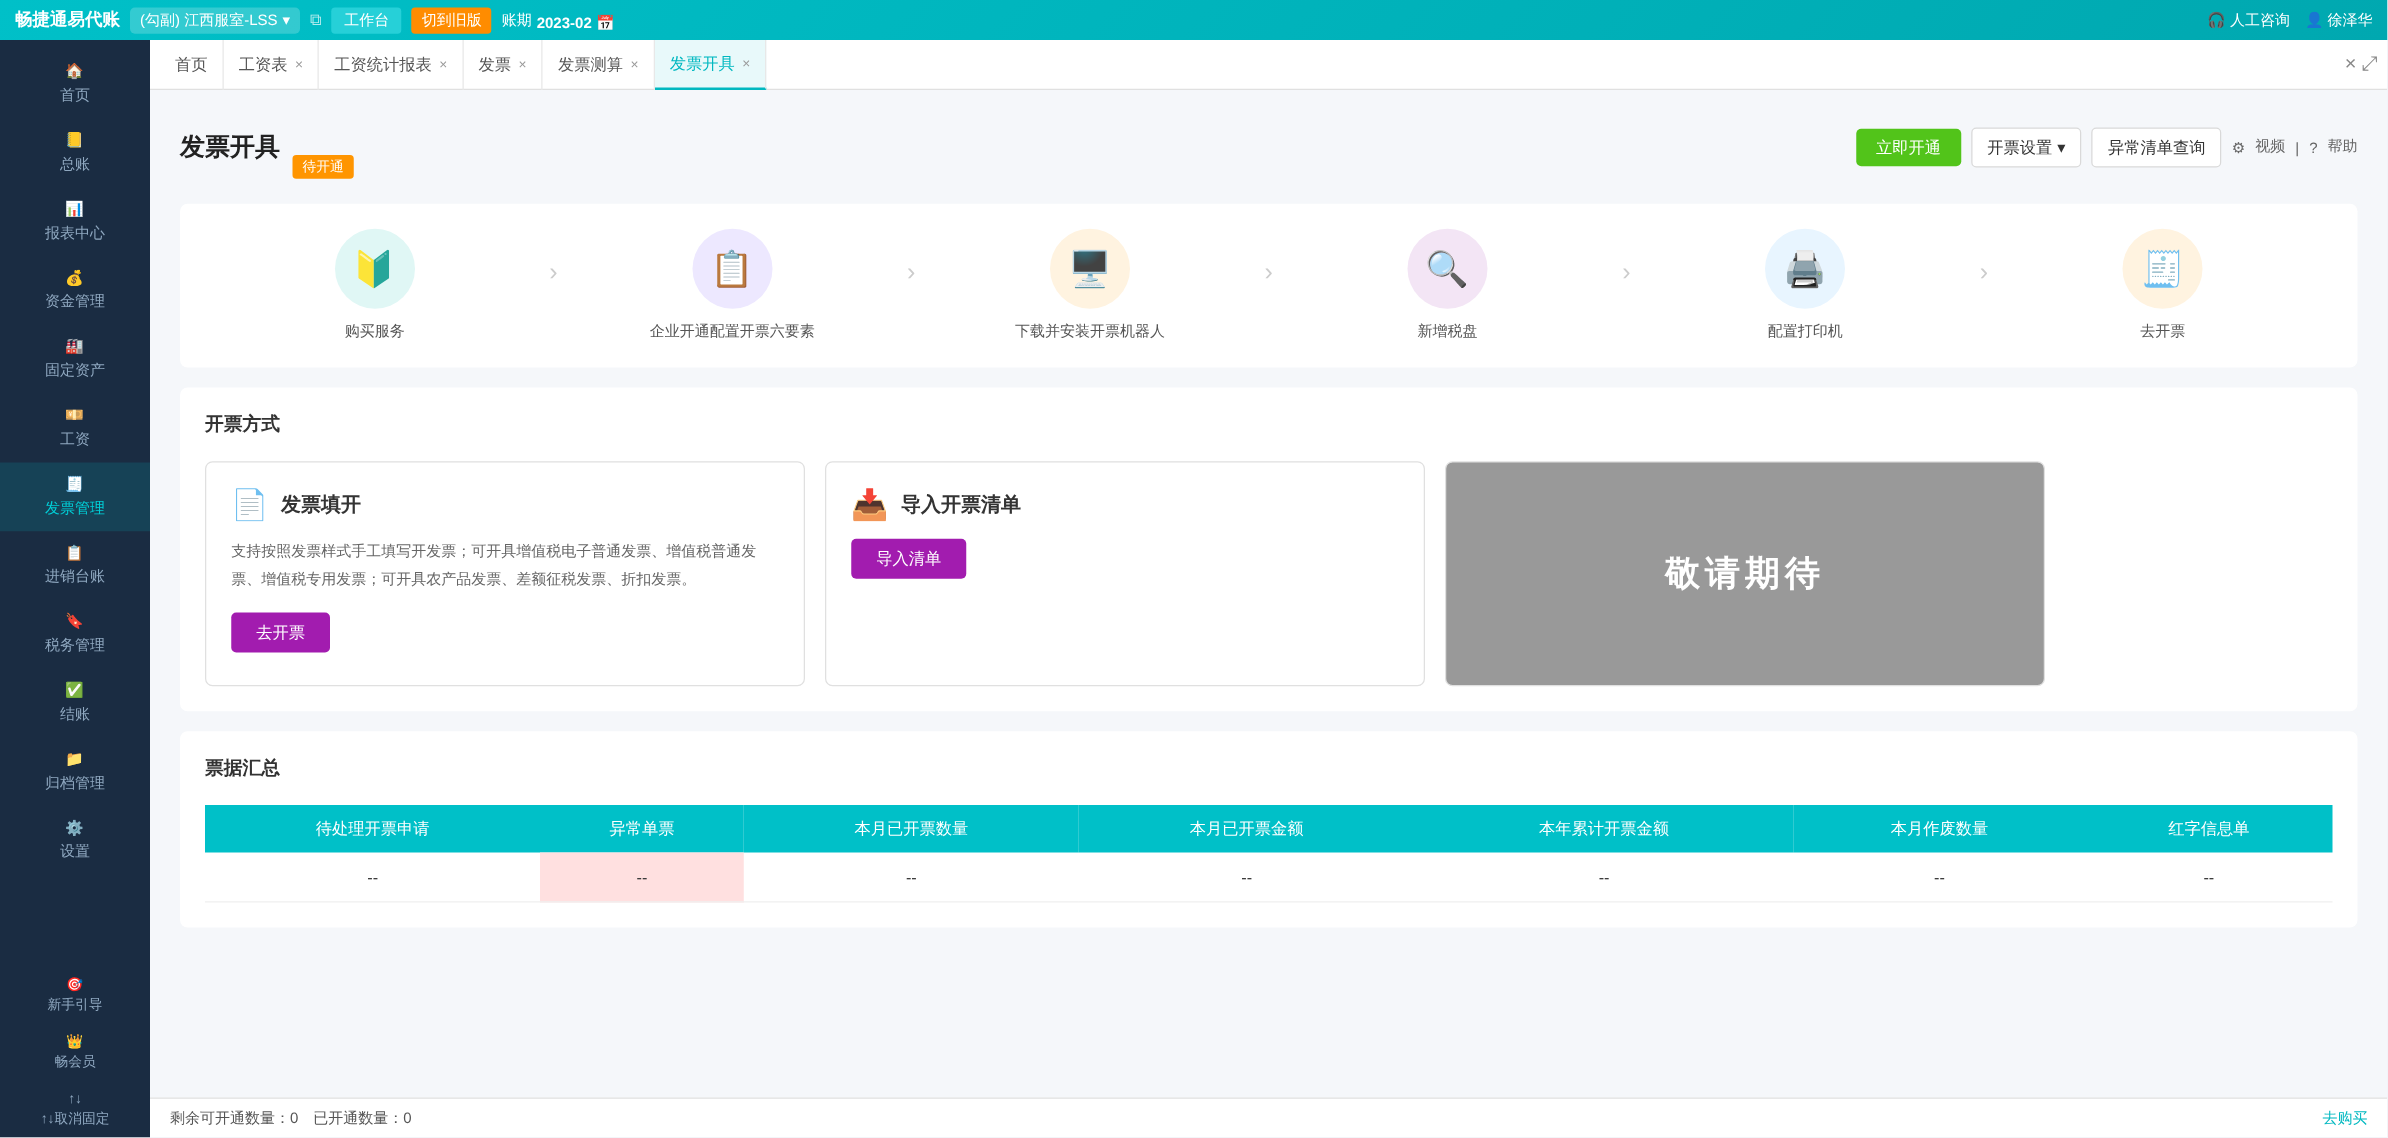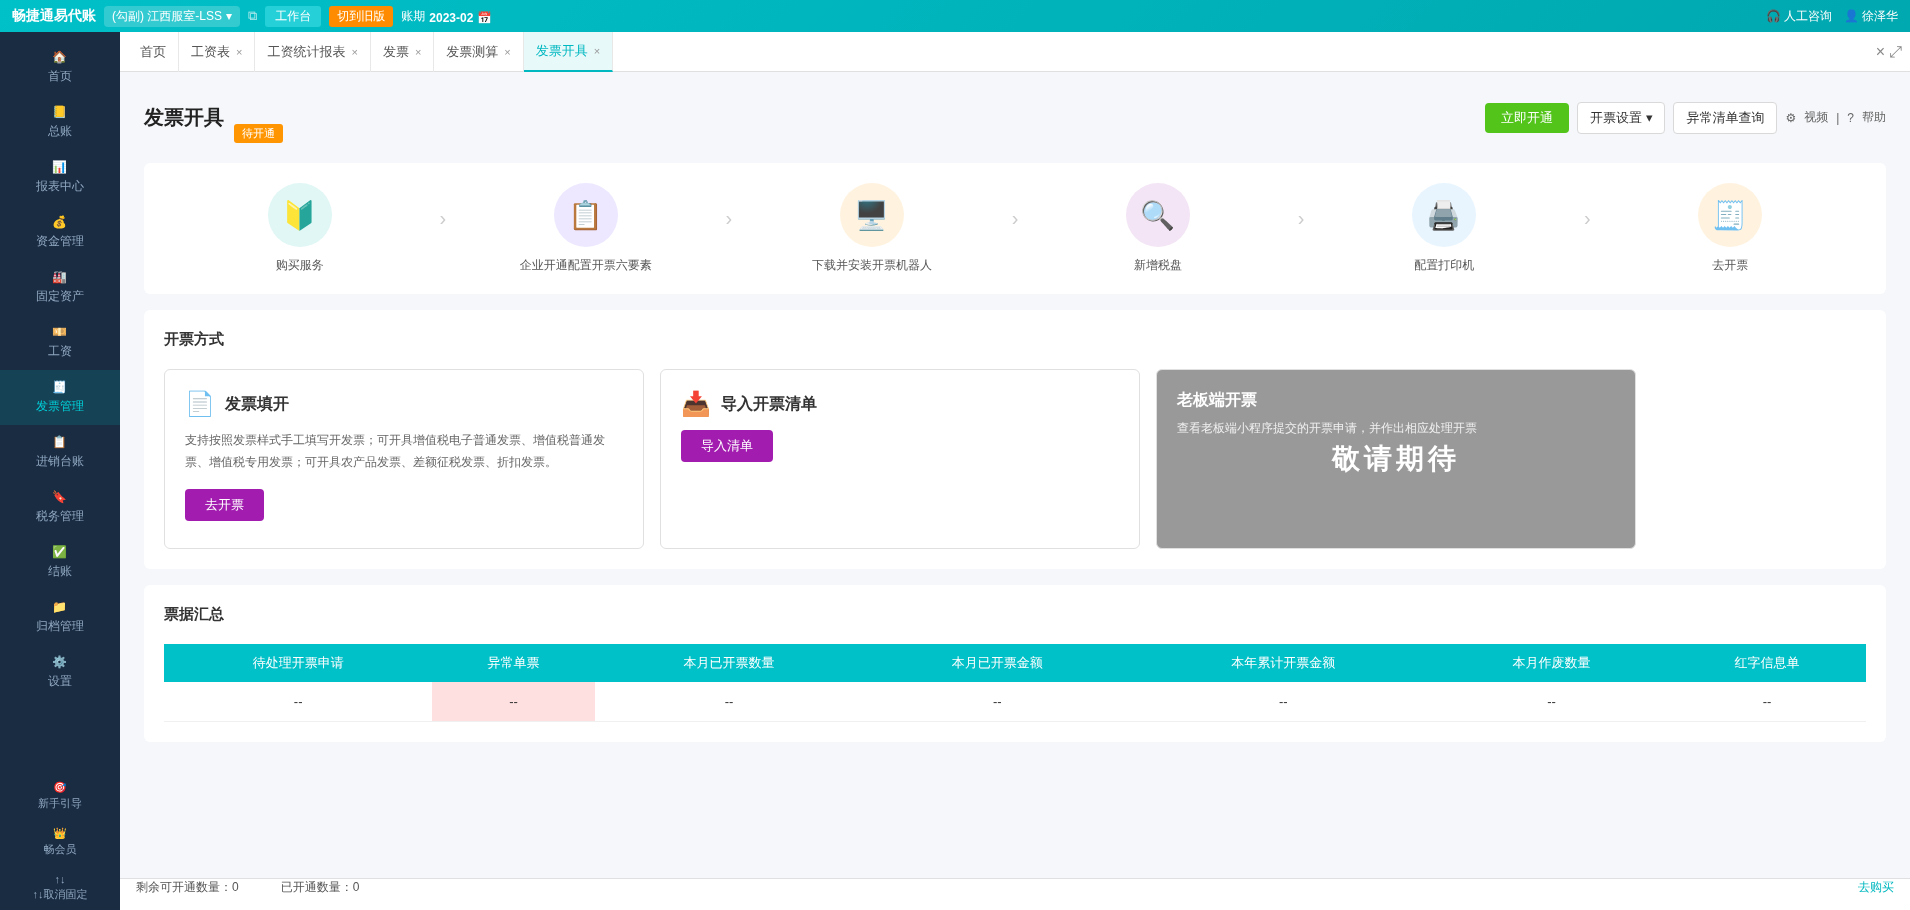--- a/index.html
+++ b/index.html
@@ -184,24 +184,25 @@
       border-bottom: 1px solid #f0f0f0;
     }
     .summary-table td.highlight-cell { background: #ffe0e0; }
 
     
     .bottom-bar {
       height: 32px;
       background: white;
       border-top: 1px solid #e0e0e0;
       display: flex;
+      align-items: center;
       padding: 0 16px;
       font-size: 12px;
       color: #555;
-      gap: 42px;
+      gap: 12px;
       flex-shrink: 0;
     }
     .bottom-link { color: #00b8c0; cursor: pointer; margin-left: auto; }
 
     
     .pin-btn { font-size: 11px; color: #8fa8c0; cursor: pointer; display: flex; align-items: center; gap: 2px; }
   </style>
 </head>
 <body>
 
@@ -424,24 +425,20 @@
 
           <div class="method-card">
             <div class="method-card-header">
               <span class="method-icon">📥</span>
               <span class="method-title">导入开票清单</span>
             </div>
             <button class="btn-go">导入清单</button>
           </div>
 
           <div class="method-card old-style" style="flex:1;min-height:180px;position:relative;">
-            <div style="position:relative;z-index:1;">
-              <div class="old-card-title">老板端开票</div>
-              <p class="old-card-desc">查看老板端小程序提交的开票申请，并作出相应处理开票</p>
-            </div>
             <div class="coming-soon-overlay">
               <span class="coming-soon-text">敬请期待</span>
             </div>
           </div>
 
         </div>
       </div>
 
       <div class="section">
         <div class="section-title">票据汇总</div>

